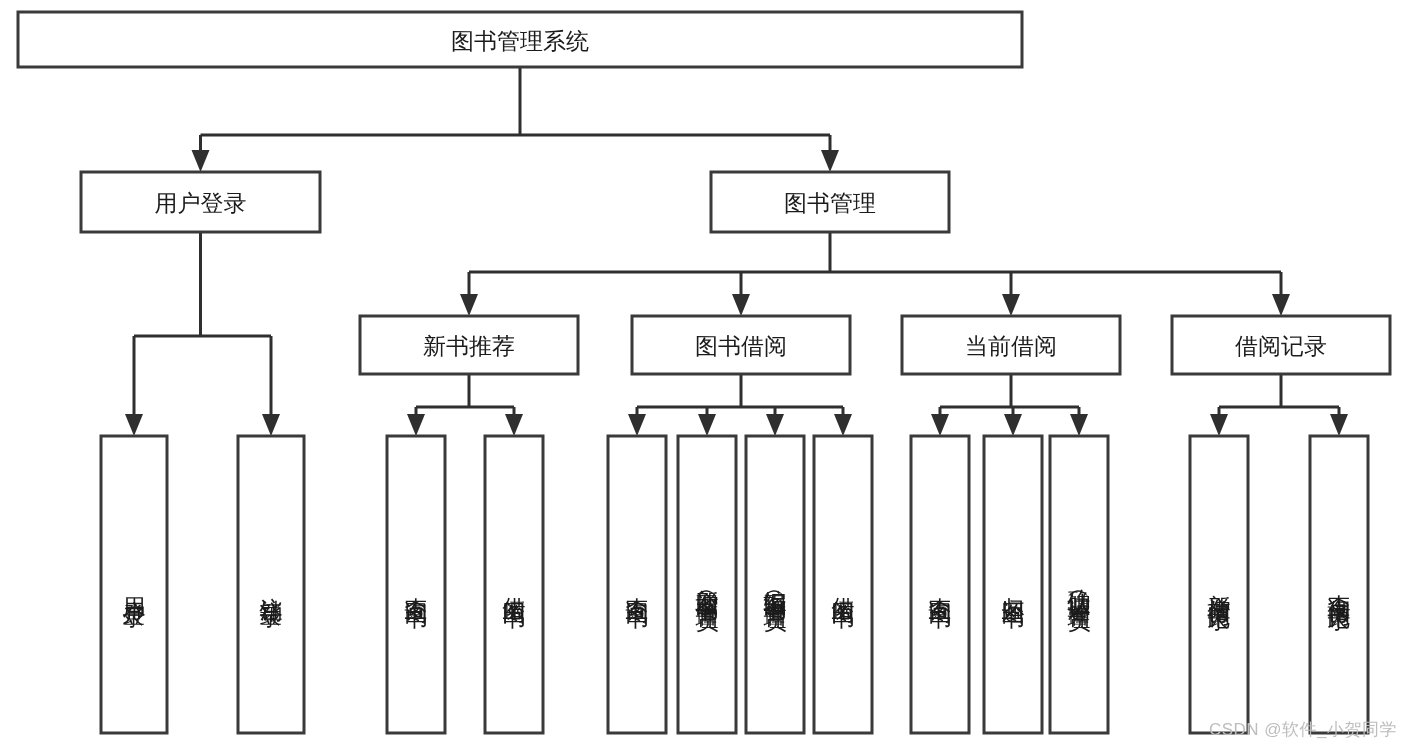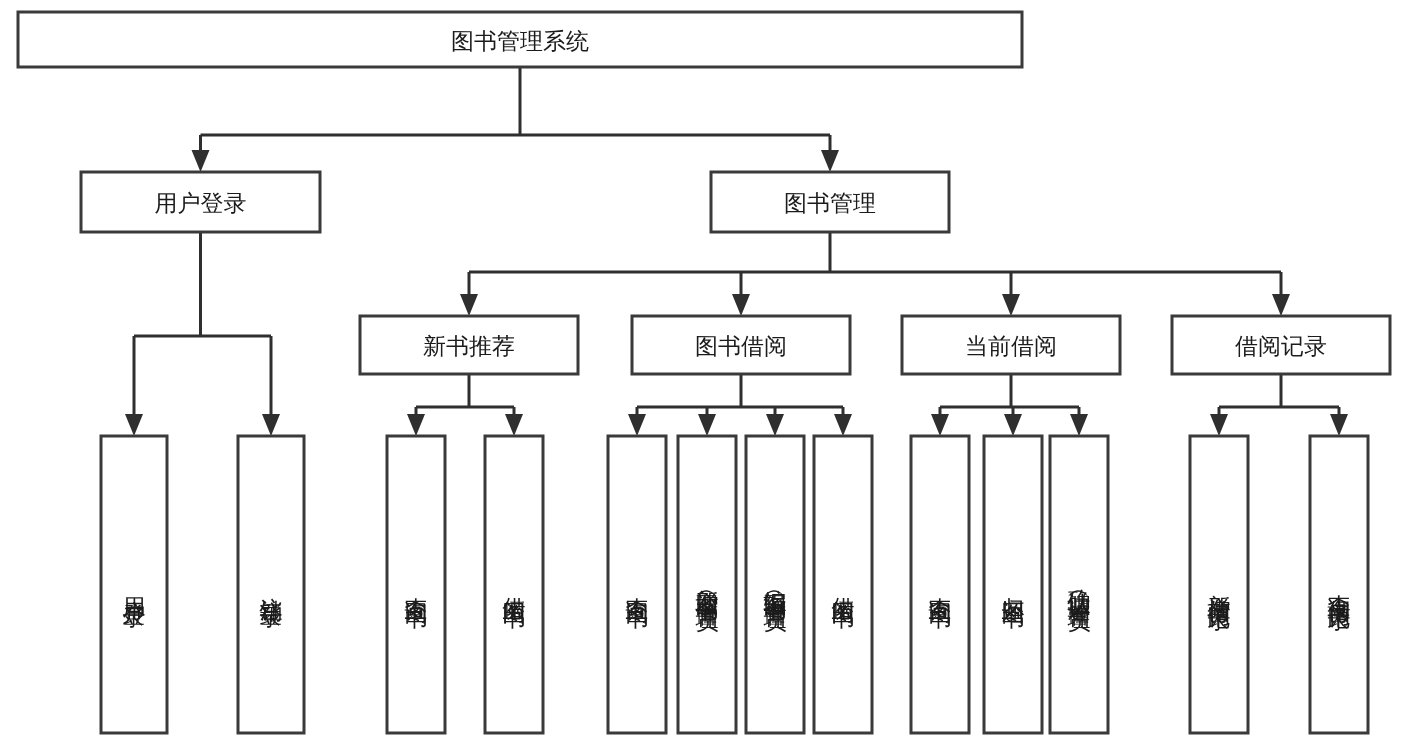--- a/index.html
+++ b/index.html
@@ -176,14 +176,15 @@
       <div class="leaf-label" style="left: 678px; top: 436px; width: 58px; height: 297px;">新增图书（管理员）</div>
       <div class="leaf-label" style="left: 746px; top: 436px; width: 58px; height: 297px;">编辑图书（管理员）</div>
       <div class="leaf-label" style="left: 814px; top: 436px; width: 58px; height: 297px;">借阅图书</div>
       <div class="leaf-label" style="left: 911px; top: 436px; width: 58px; height: 297px;">查询图书</div>
       <div class="leaf-label" style="left: 984px; top: 436px; width: 58px; height: 297px;">归还图书</div>
       <div class="leaf-label" style="left: 1050px; top: 436px; width: 58px; height: 297px;">确认归还（管理员）</div>
       <div class="leaf-label" style="left: 1190px; top: 436px; width: 58px; height: 297px;">新增借阅记录</div>
       <div class="leaf-label" style="left: 1310px; top: 436px; width: 58px; height: 297px;">查询借阅记录</div>
     </div>
 
+  <div class="watermark">CSDN @软件_小贺同学</div>
 
 </div>
 
 </body></html>

